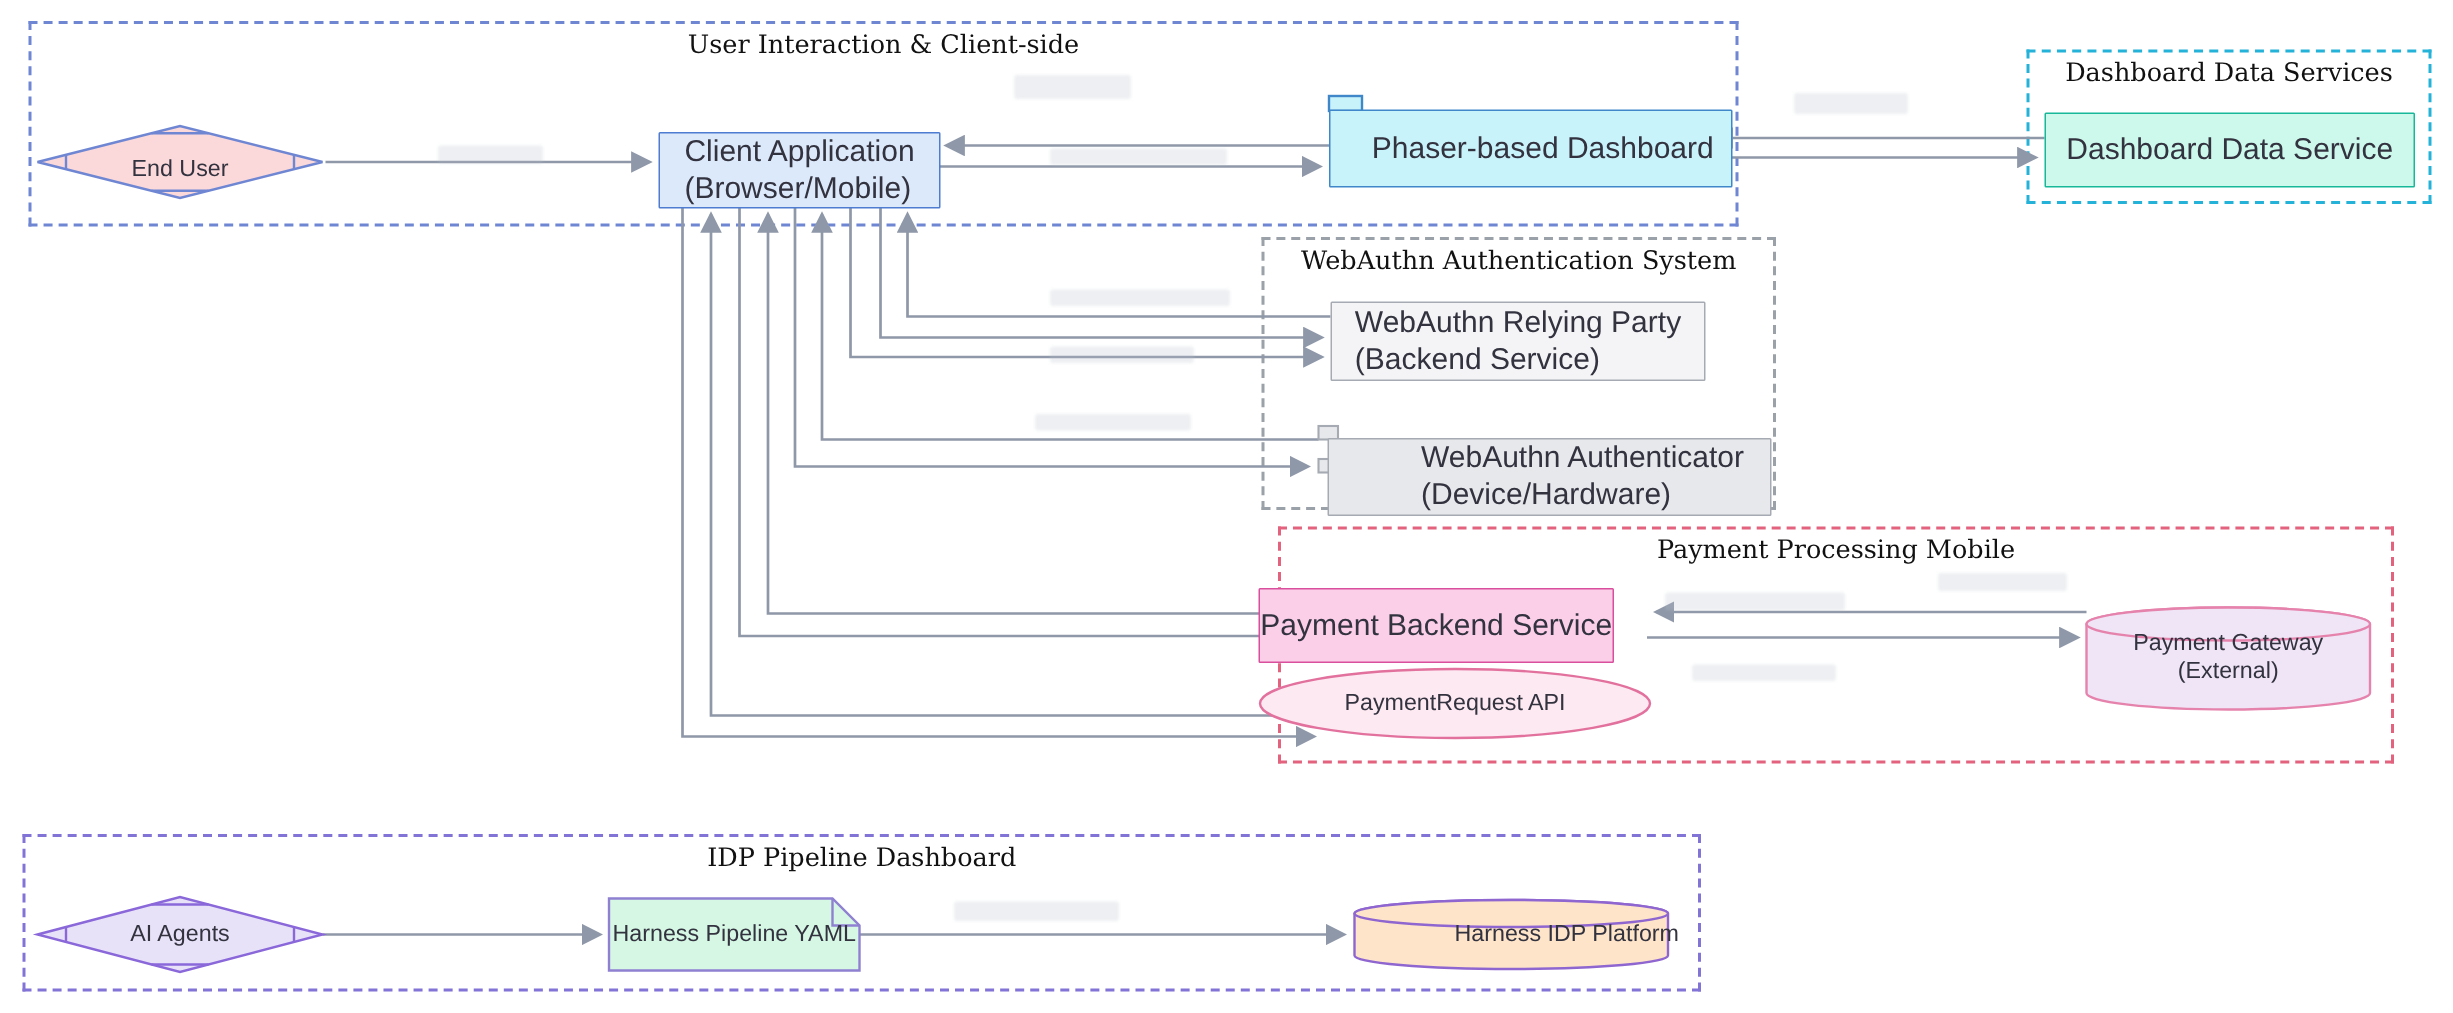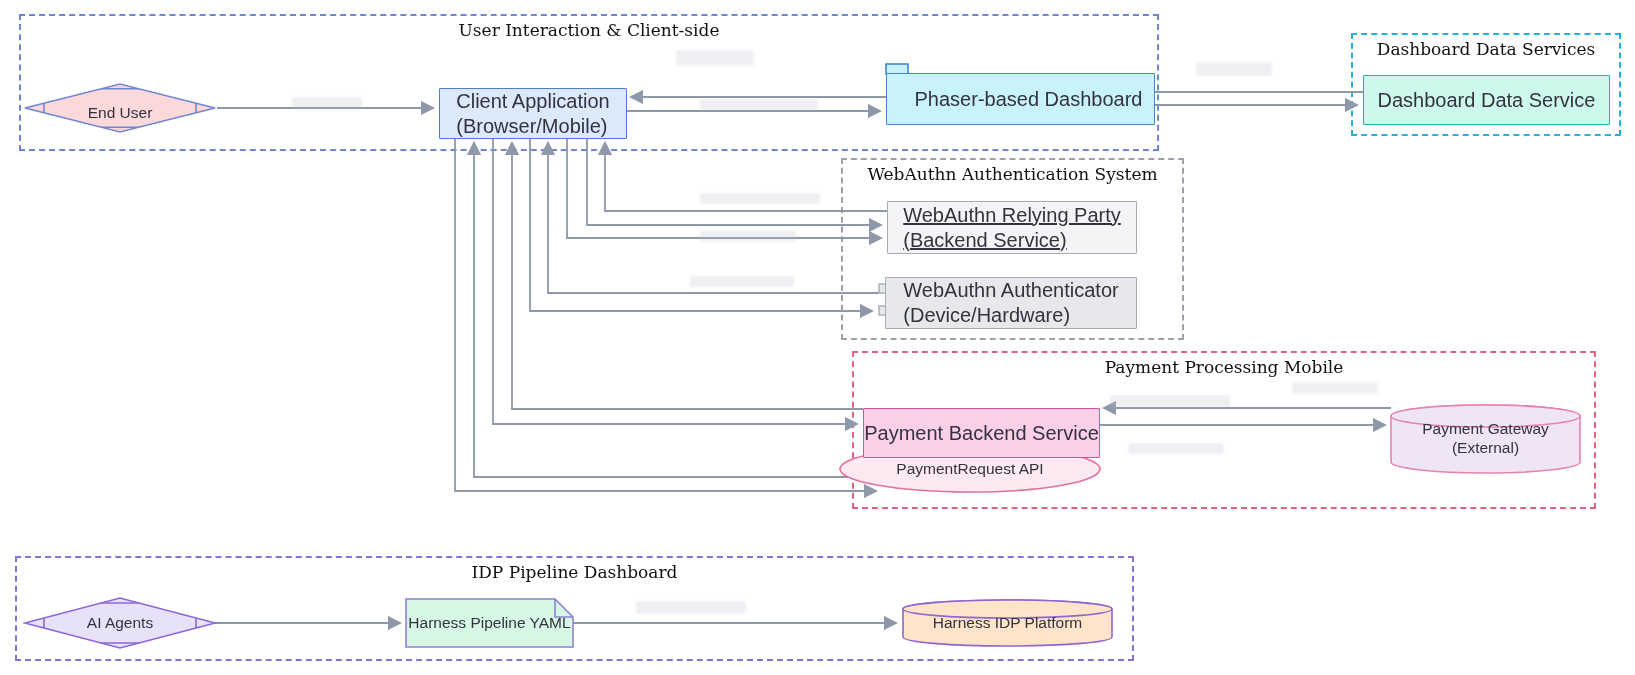--- a/index.html
+++ b/index.html
@@ -131,40 +131,40 @@
     </g>
   </svg>
 
   <div class="node" style="left:439px;top:88px;width:186px;height:49px;background:var(--client-fill);border-color:var(--client-stroke);">Client Application
 (Browser/Mobile)</div>
 
   <div class="node" style="left:886px;top:73px;width:251px;height:50px;background:var(--phaser-fill);border-color:var(--phaser-stroke);padding-left:16px;">Phaser-based Dashboard</div>
 
   <div class="node" style="left:1363px;top:75px;width:245px;height:48px;background:var(--ddsnode-fill);border-color:var(--ddsnode-stroke);">Dashboard Data Service</div>
 
-  <div class="node" style="left:887px;top:201px;width:248px;height:51px;background:var(--rp-fill);border-color:var(--rp-stroke);text-decoration:underline;">WebAuthn Relying Party
+  <div class="node" style="left:887px;top:201px;width:248px;height:51px;background:var(--rp-fill);border-color:var(--rp-stroke);">WebAuthn Relying Party
 (Backend Service)</div>
 
-  <div class="node" style="left:885px;top:277px;width:250px;height:50px;background:var(--auth-fill);border-color:var(--auth-stroke);">WebAuthn Authenticator
+  <div class="node" style="left:885px;top:292px;width:250px;height:50px;background:var(--auth-fill);border-color:var(--auth-stroke);padding-left:44px;">WebAuthn Authenticator
 (Device/Hardware)</div>
 
-  <div class="node" style="left:863px;top:392px;width:235px;height:48px;background:var(--pb-fill);border-color:var(--pb-stroke);margin-top:16px;">Payment Backend Service</div>
+  <div class="node" style="left:839px;top:392px;width:235px;height:48px;background:var(--pb-fill);border-color:var(--pb-stroke);">Payment Backend Service</div>
 
   <div class="flabel" style="left:30px;top:86px;width:180px;height:22px;margin-top:16px;">End User</div>
 
   <div class="flabel" style="left:840px;top:447px;width:260px;height:44px;">PaymentRequest API</div>
 
   <div class="flabel" style="left:1391px;top:414px;width:189px;height:48px;">Payment Gateway
 (External)</div>
 
   <div class="flabel" style="left:30px;top:612px;width:180px;height:22px;">AI Agents</div>
 
   <div class="flabel" style="left:406px;top:599px;width:167px;height:48px;">Harness Pipeline YAML</div>
 
-  <div class="flabel" style="left:903px;top:606px;width:209px;height:34px;">Harness IDP Platform</div>
+  <div class="flabel" style="left:903px;top:606px;width:209px;height:34px;padding-left:37px;">Harness IDP Platform</div>
 
   <div class="ghost" style="left:292px;top:97px;width:70px;height:12px;"></div>
   <div class="ghost" style="left:676px;top:50px;width:78px;height:16px;"></div>
   <div class="ghost" style="left:700px;top:99px;width:118px;height:11px;"></div>
   <div class="ghost" style="left:1196px;top:62px;width:76px;height:14px;"></div>
   <div class="ghost" style="left:700px;top:193px;width:120px;height:11px;"></div>
   <div class="ghost" style="left:700px;top:231px;width:96px;height:11px;"></div>
   <div class="ghost" style="left:690px;top:276px;width:104px;height:11px;"></div>
   <div class="ghost" style="left:1110px;top:395px;width:120px;height:12px;"></div>
   <div class="ghost" style="left:1128px;top:443px;width:96px;height:11px;"></div>

